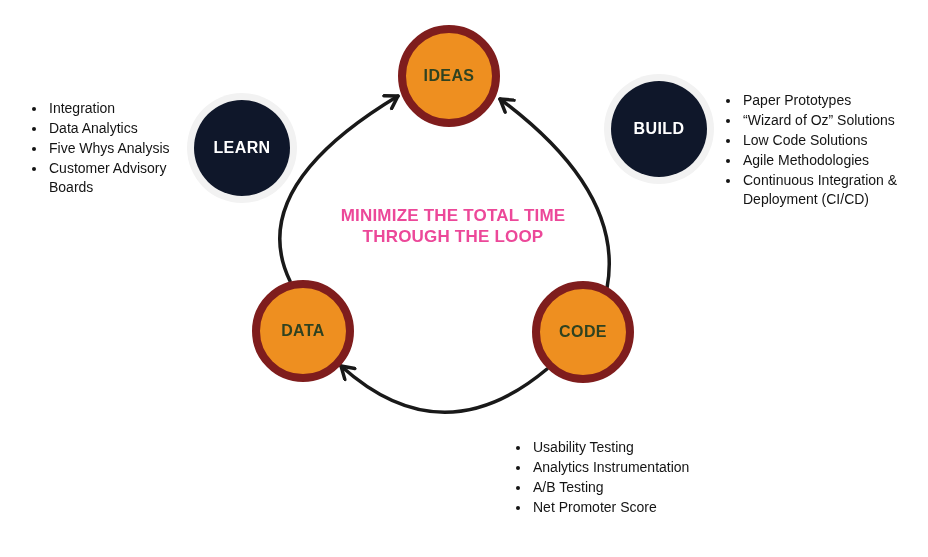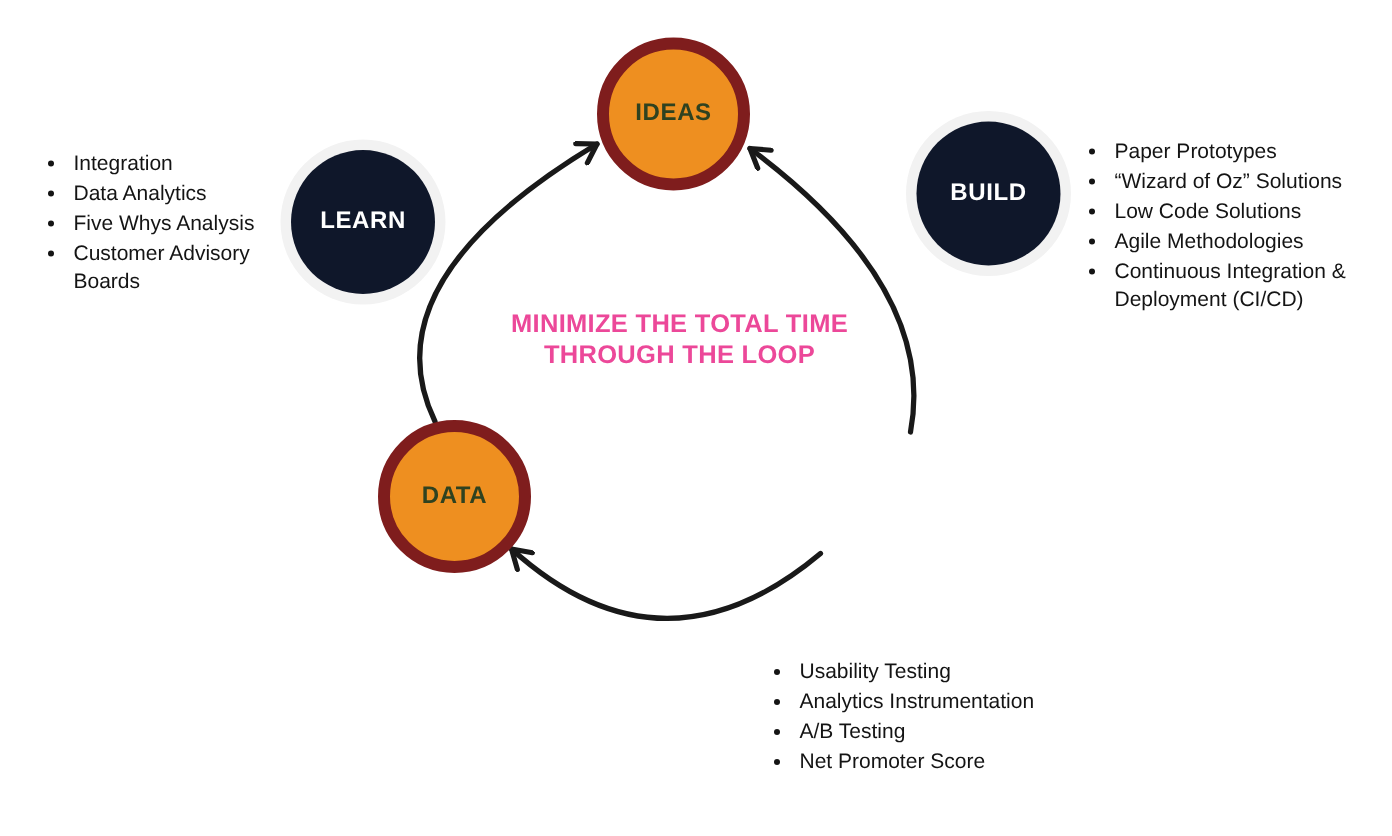--- a/index.html
+++ b/index.html
@@ -93,20 +93,23 @@
     <path d="M 607,288 Q 625,192 500,99" fill="none" stroke="#191919" stroke-width="3.5" stroke-linecap="round" marker-end="url(#arrowhead)"></path>
     <path d="M 547,369 Q 442,457 341,366" fill="none" stroke="#191919" stroke-width="3.5" stroke-linecap="round" marker-end="url(#arrowhead)"></path>
   </svg>
 
   <div class="node orange node-ideas">
     <span>IDEAS</span>
   </div>
   <div class="node orange node-data">
     <span>DATA</span>
   </div>
+  <div class="node orange node-code">
+    <span>CODE</span>
+  </div>
 
   <div class="node green node-learn">
     <span>LEARN</span>
   </div>
   <div class="node green node-build">
     <span>BUILD</span>
   </div>
 
   <div class="center-label">
     <div>MINIMIZE THE TOTAL TIME</div>

